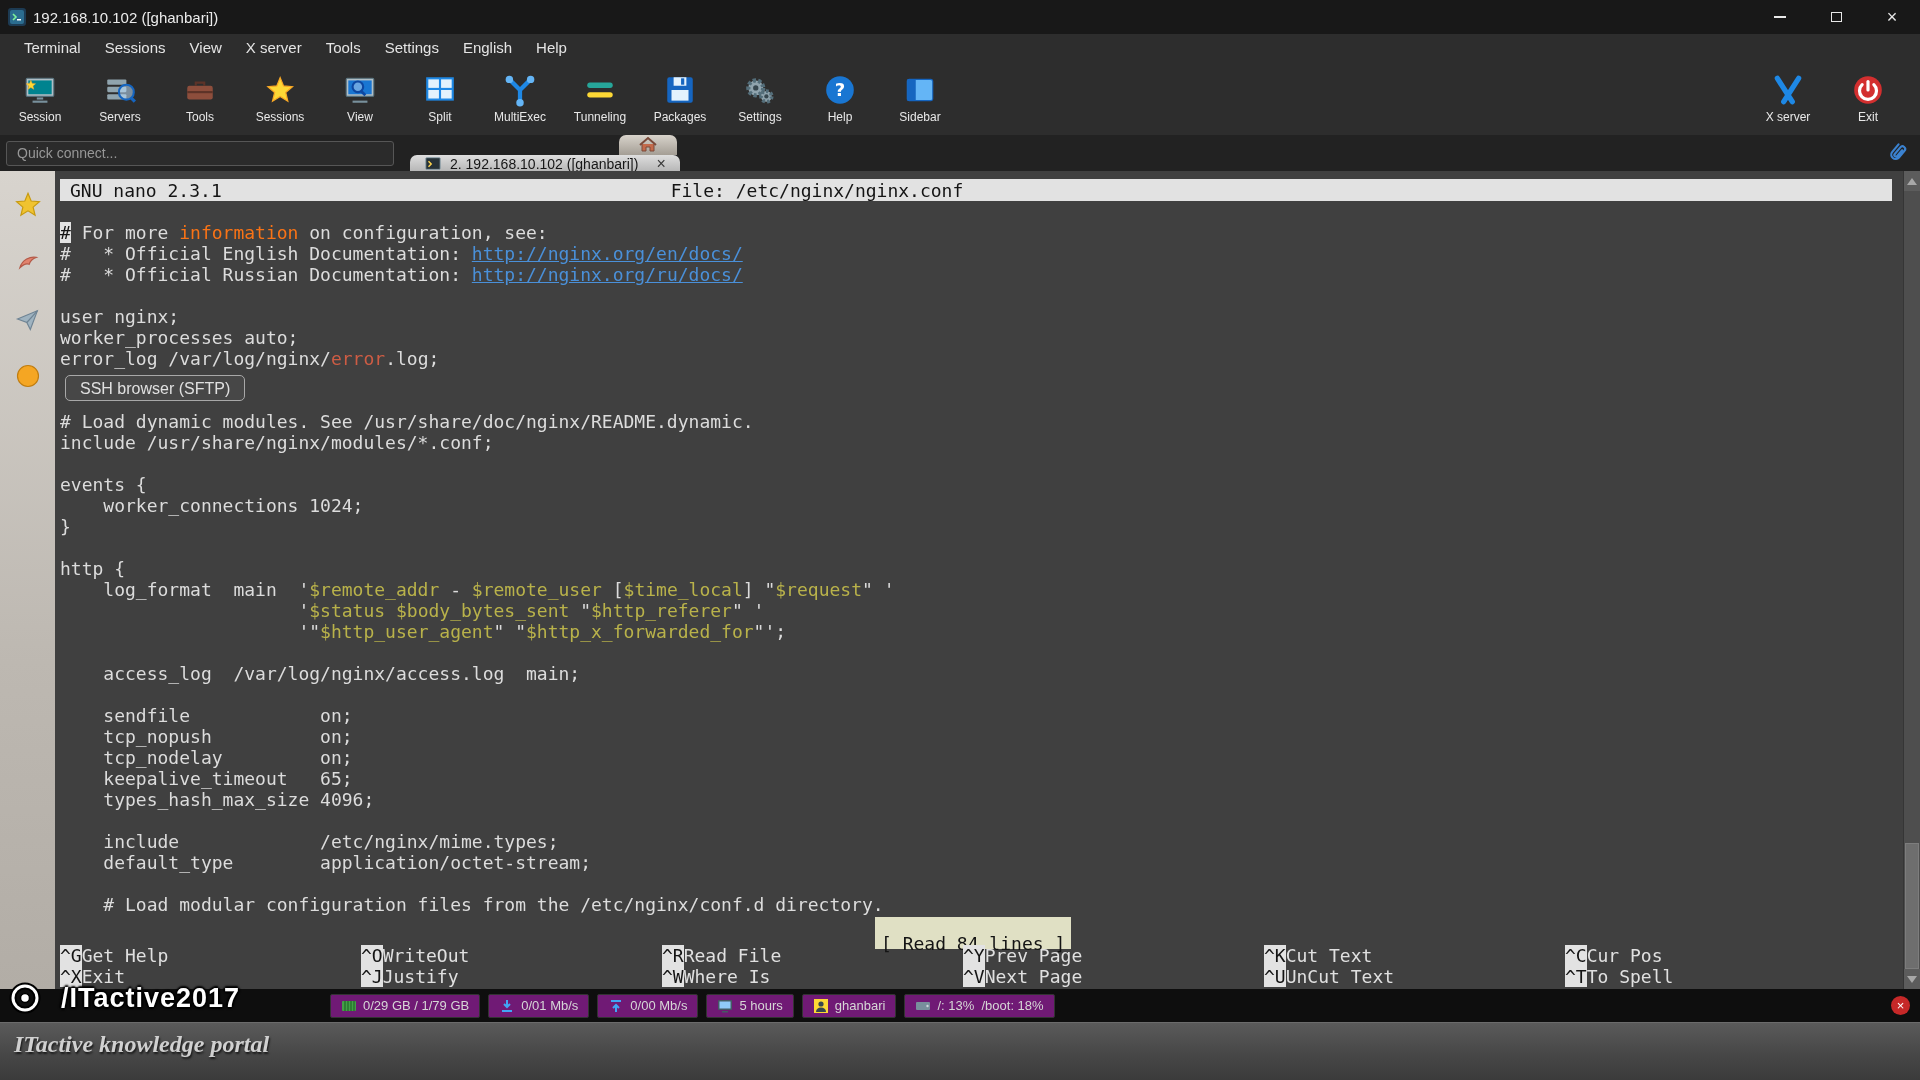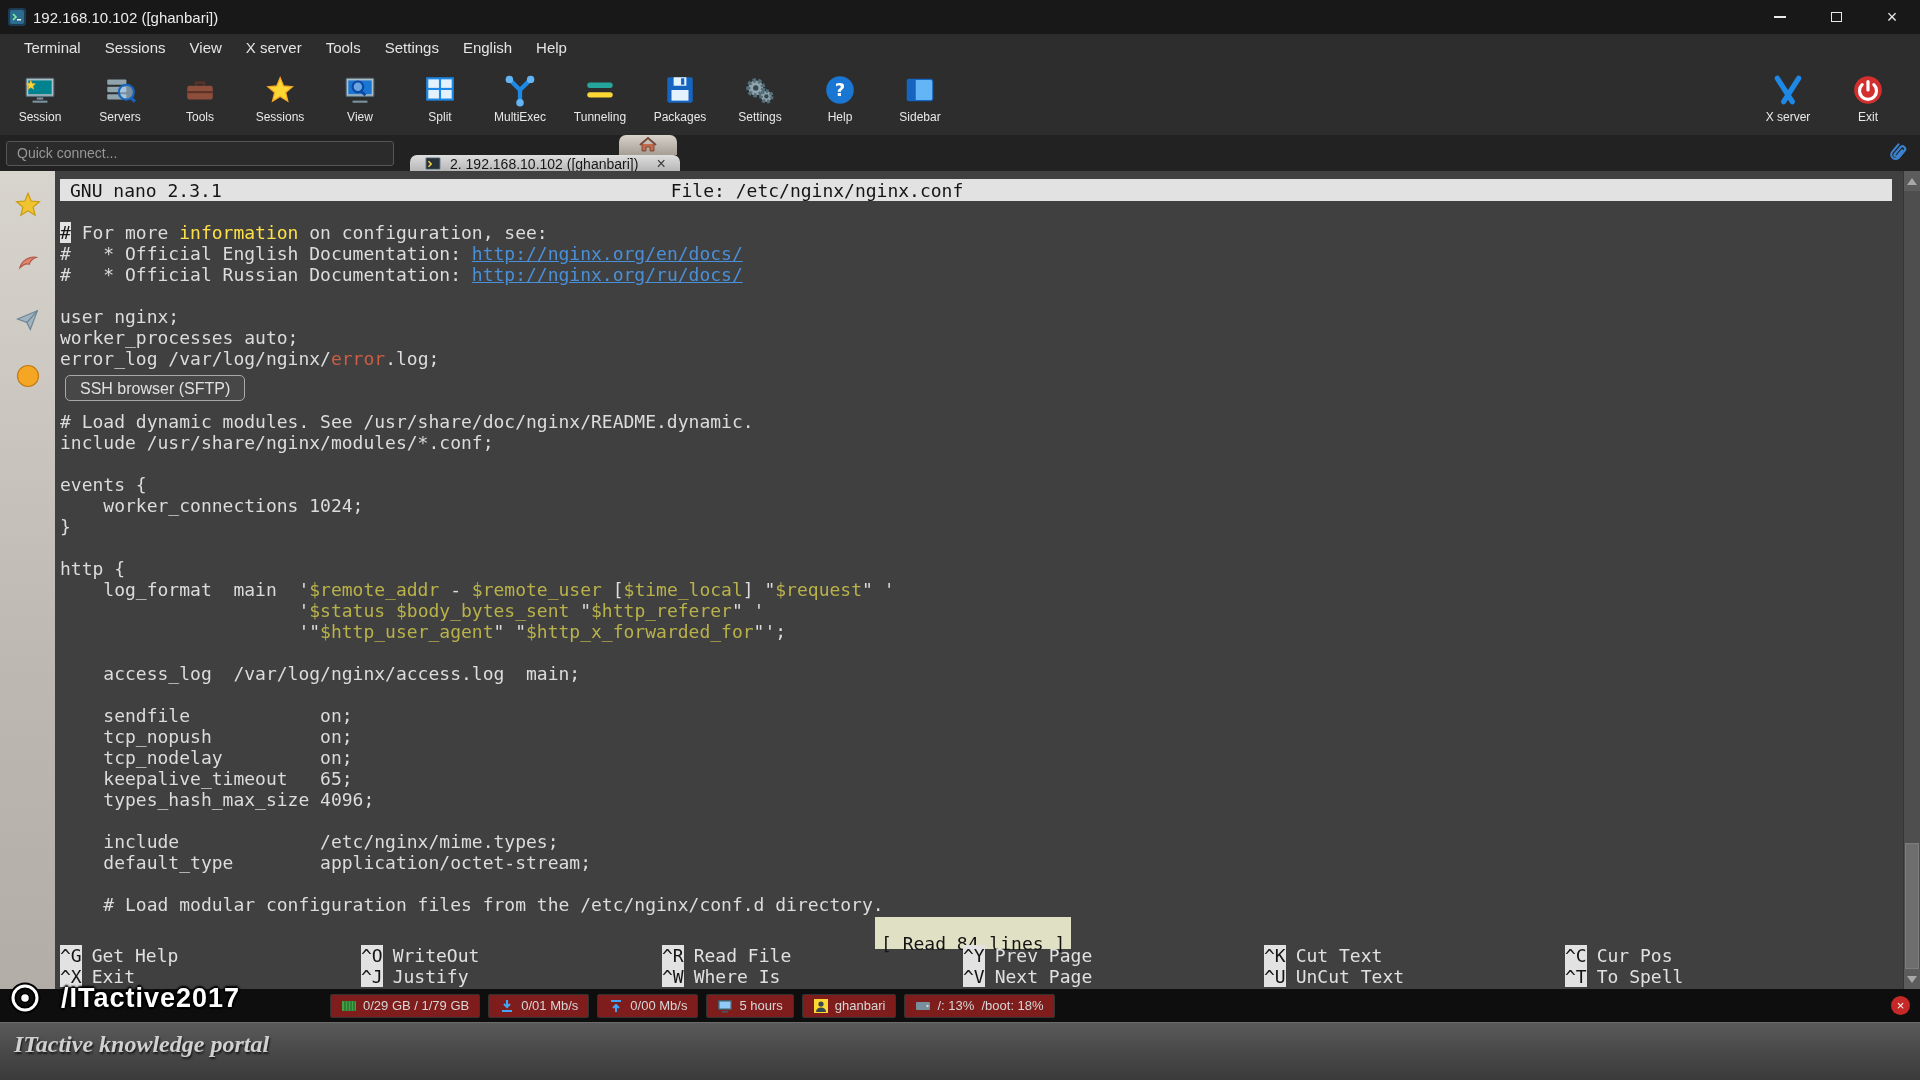--- a/index.html
+++ b/index.html
@@ -46,44 +46,44 @@
   .main { height:818px; display:flex; position:relative; background:#404040; }
   .side-strip { width:55px; background:linear-gradient(180deg,#d8d4ce,#bdb8b1 60%,#b2ada6); display:flex; flex-direction:column; align-items:center; padding-top:20px; gap:29px; }
   .side-ic { width:28px; height:28px; display:block; }
   .side-ic svg { width:100%; height:100%; }
 
   .terminal { flex:1; position:relative; color:#dcdcdc; font-family:"DejaVu Sans Mono",monospace; font-size:18px; line-height:21px; }
   .nano-header { position:absolute; top:8px; left:5px; right:11px; height:22px; background:#e2e2e2; color:#141414; display:flex; align-items:center; padding-left:10px; }
   .nano-file { position:absolute; left:757px; transform:translateX(-50%); white-space:nowrap; }
   .tlines { position:absolute; top:51px; left:5px; right:11px; }
   .tline { height:21px; white-space:pre; }
-  .tok-cyan { color:#fde047;text-align:right; }
+  .tok-cyan { color:#f97316;text-align:right; }
   .tok-url { color:#4a90d9; text-decoration:underline; }
   .tok-red { color:#cd5c44; }
   .tok-yellow { color:#b9b24a; }
   .tok-cursor { background:#e2e2e2; color:#141414; }
   .sftp-btn { position:absolute; top:204px; left:10px; height:26px; background:#474747; border:1px solid #a8a8a8; border-radius:5px; color:#e0e0e0; font-family:"Liberation Sans",sans-serif; font-size:16px; display:flex; align-items:center; padding:0 14px; }
   .read-status { position:absolute; top:746px; left:820px; height:21px; background:#e0e0c4; color:#141414; padding:16px 6px; white-space:pre; }
   .nano-shortcuts { position:absolute; left:5px; right:11px; bottom:2px; }
   .sc-row { display:grid; grid-template-columns:repeat(6,301px); height:21px; }
   .sc-cell { white-space:nowrap; }
   .sc-key { background:#e2e2e2; color:#141414; }
-  .sc-label { margin-left:10px; color:#e0e0e0; }
+  .sc-label { color:#e0e0e0; }
 
   .vscroll { width:17px; background:#4e4e4e; border-left:1px solid #353535; position:relative; }
   .vs-arrow { position:absolute; left:0; right:0; height:20px; background:#5c5c5c; display:flex; align-items:center; justify-content:center; }
   .vs-up { top:0; } .vs-down { bottom:0; }
   .tri-up { width:0; height:0; border-left:5px solid transparent; border-right:5px solid transparent; border-bottom:7px solid #a8a8a8; }
   .tri-down { width:0; height:0; border-left:5px solid transparent; border-right:5px solid transparent; border-top:7px solid #a8a8a8; }
   .vs-thumb { position:absolute; left:1px; right:1px; top:672px; height:126px; background:#6e6e6e; border:1px solid #7d7d7d; }
 
   
   .statusbar { height:33px; background:#0e0e0e; display:flex; align-items:center; position:relative; font-size:13px; color:#d6d6d6; }
   .sb-items { display:flex; align-items:center; height:100%; margin-left:330px; gap:8px; }
-  .sb-item { display:flex; align-items:center; gap:6px; background:#7f1d1d; border:1px solid #333; height:24px; padding:0 10px; border-radius:2px; white-space:pre; }
+  .sb-item { display:flex; align-items:center; gap:6px; background:#701a75; border:1px solid #333; height:24px; padding:0 10px; border-radius:2px; white-space:pre; }
   .sb-ic { width:16px; height:16px; display:block; }
   .sb-ic svg { width:100%; height:100%; }
   .sb-close { margin-left:auto; margin-right:10px; width:19px; height:19px; border-radius:50%; background:#c62828; color:#fff; display:flex; align-items:center; justify-content:center; font-size:13px; }
   .watermark { position:absolute; left:8px; top:-8px; display:flex; align-items:center; gap:19px; z-index:3; }
   .wm-logo { width:34px; height:34px; display:block; }
   .wm-text { font-size:27px; font-weight:bold; color:#fff; letter-spacing:1px;
              text-shadow:-2px 0 2px #000, 2px 0 2px #000, 0 -2px 2px #000, 0 2px 2px #000; }
 
   
   .banner { height:58px; background:linear-gradient(#5a5a5a,#474747 55%,#3b3b3b); border-top:1px solid #6b6b6b; padding:8px 0 0 14px;

